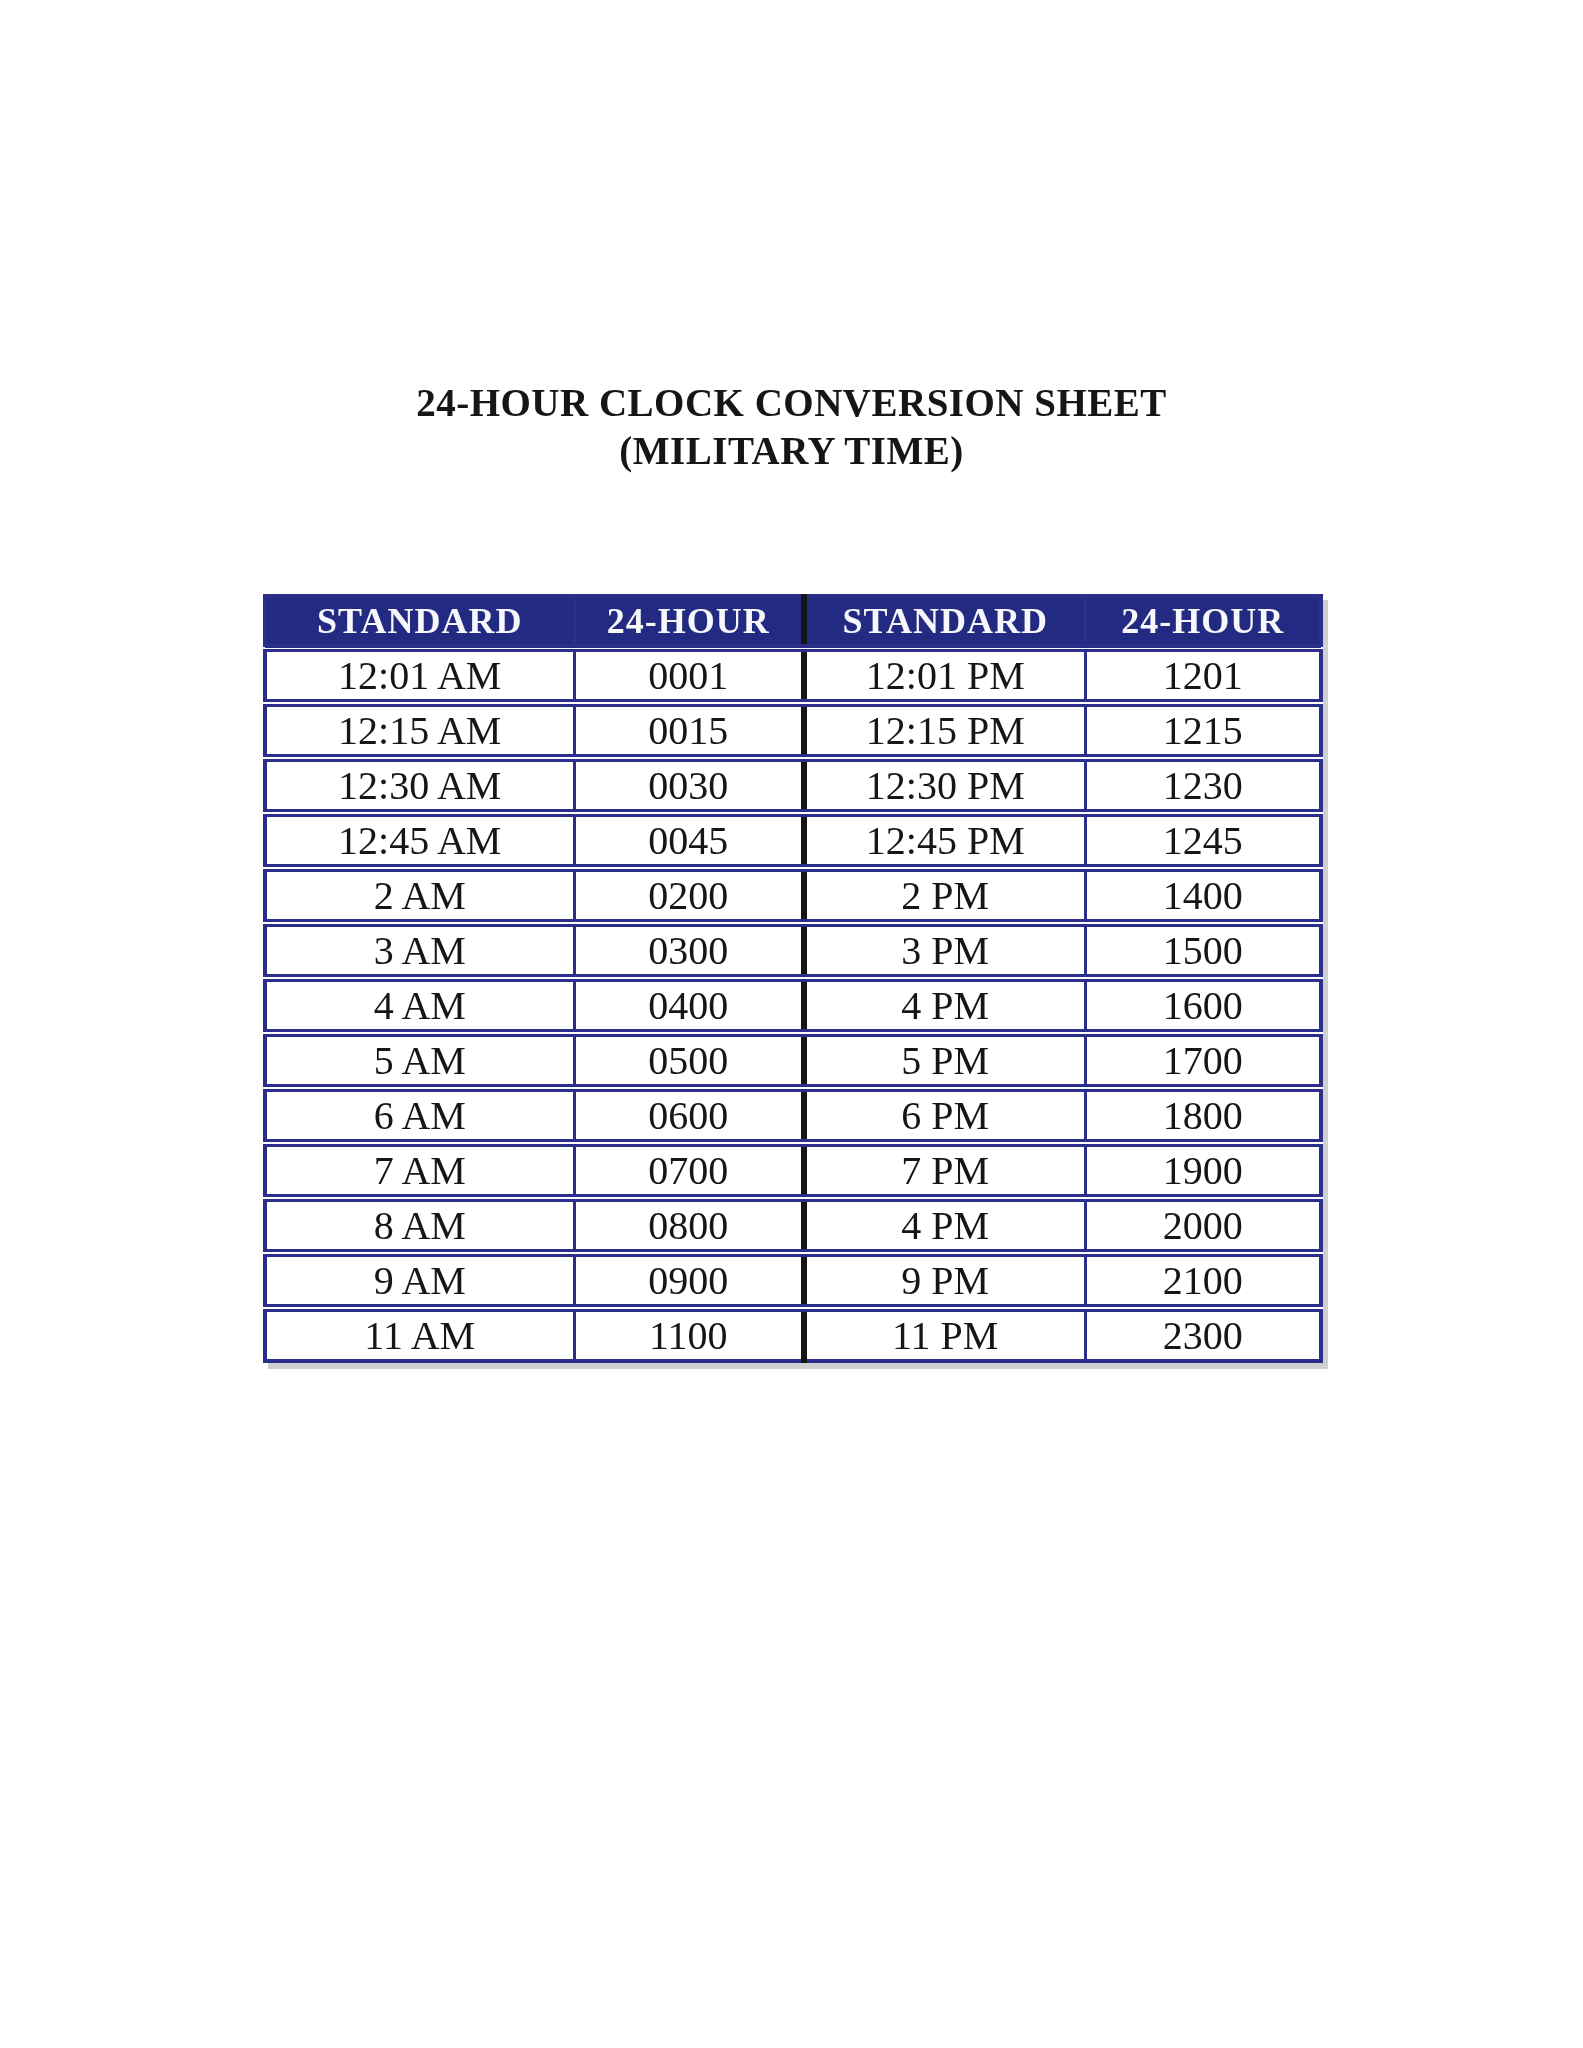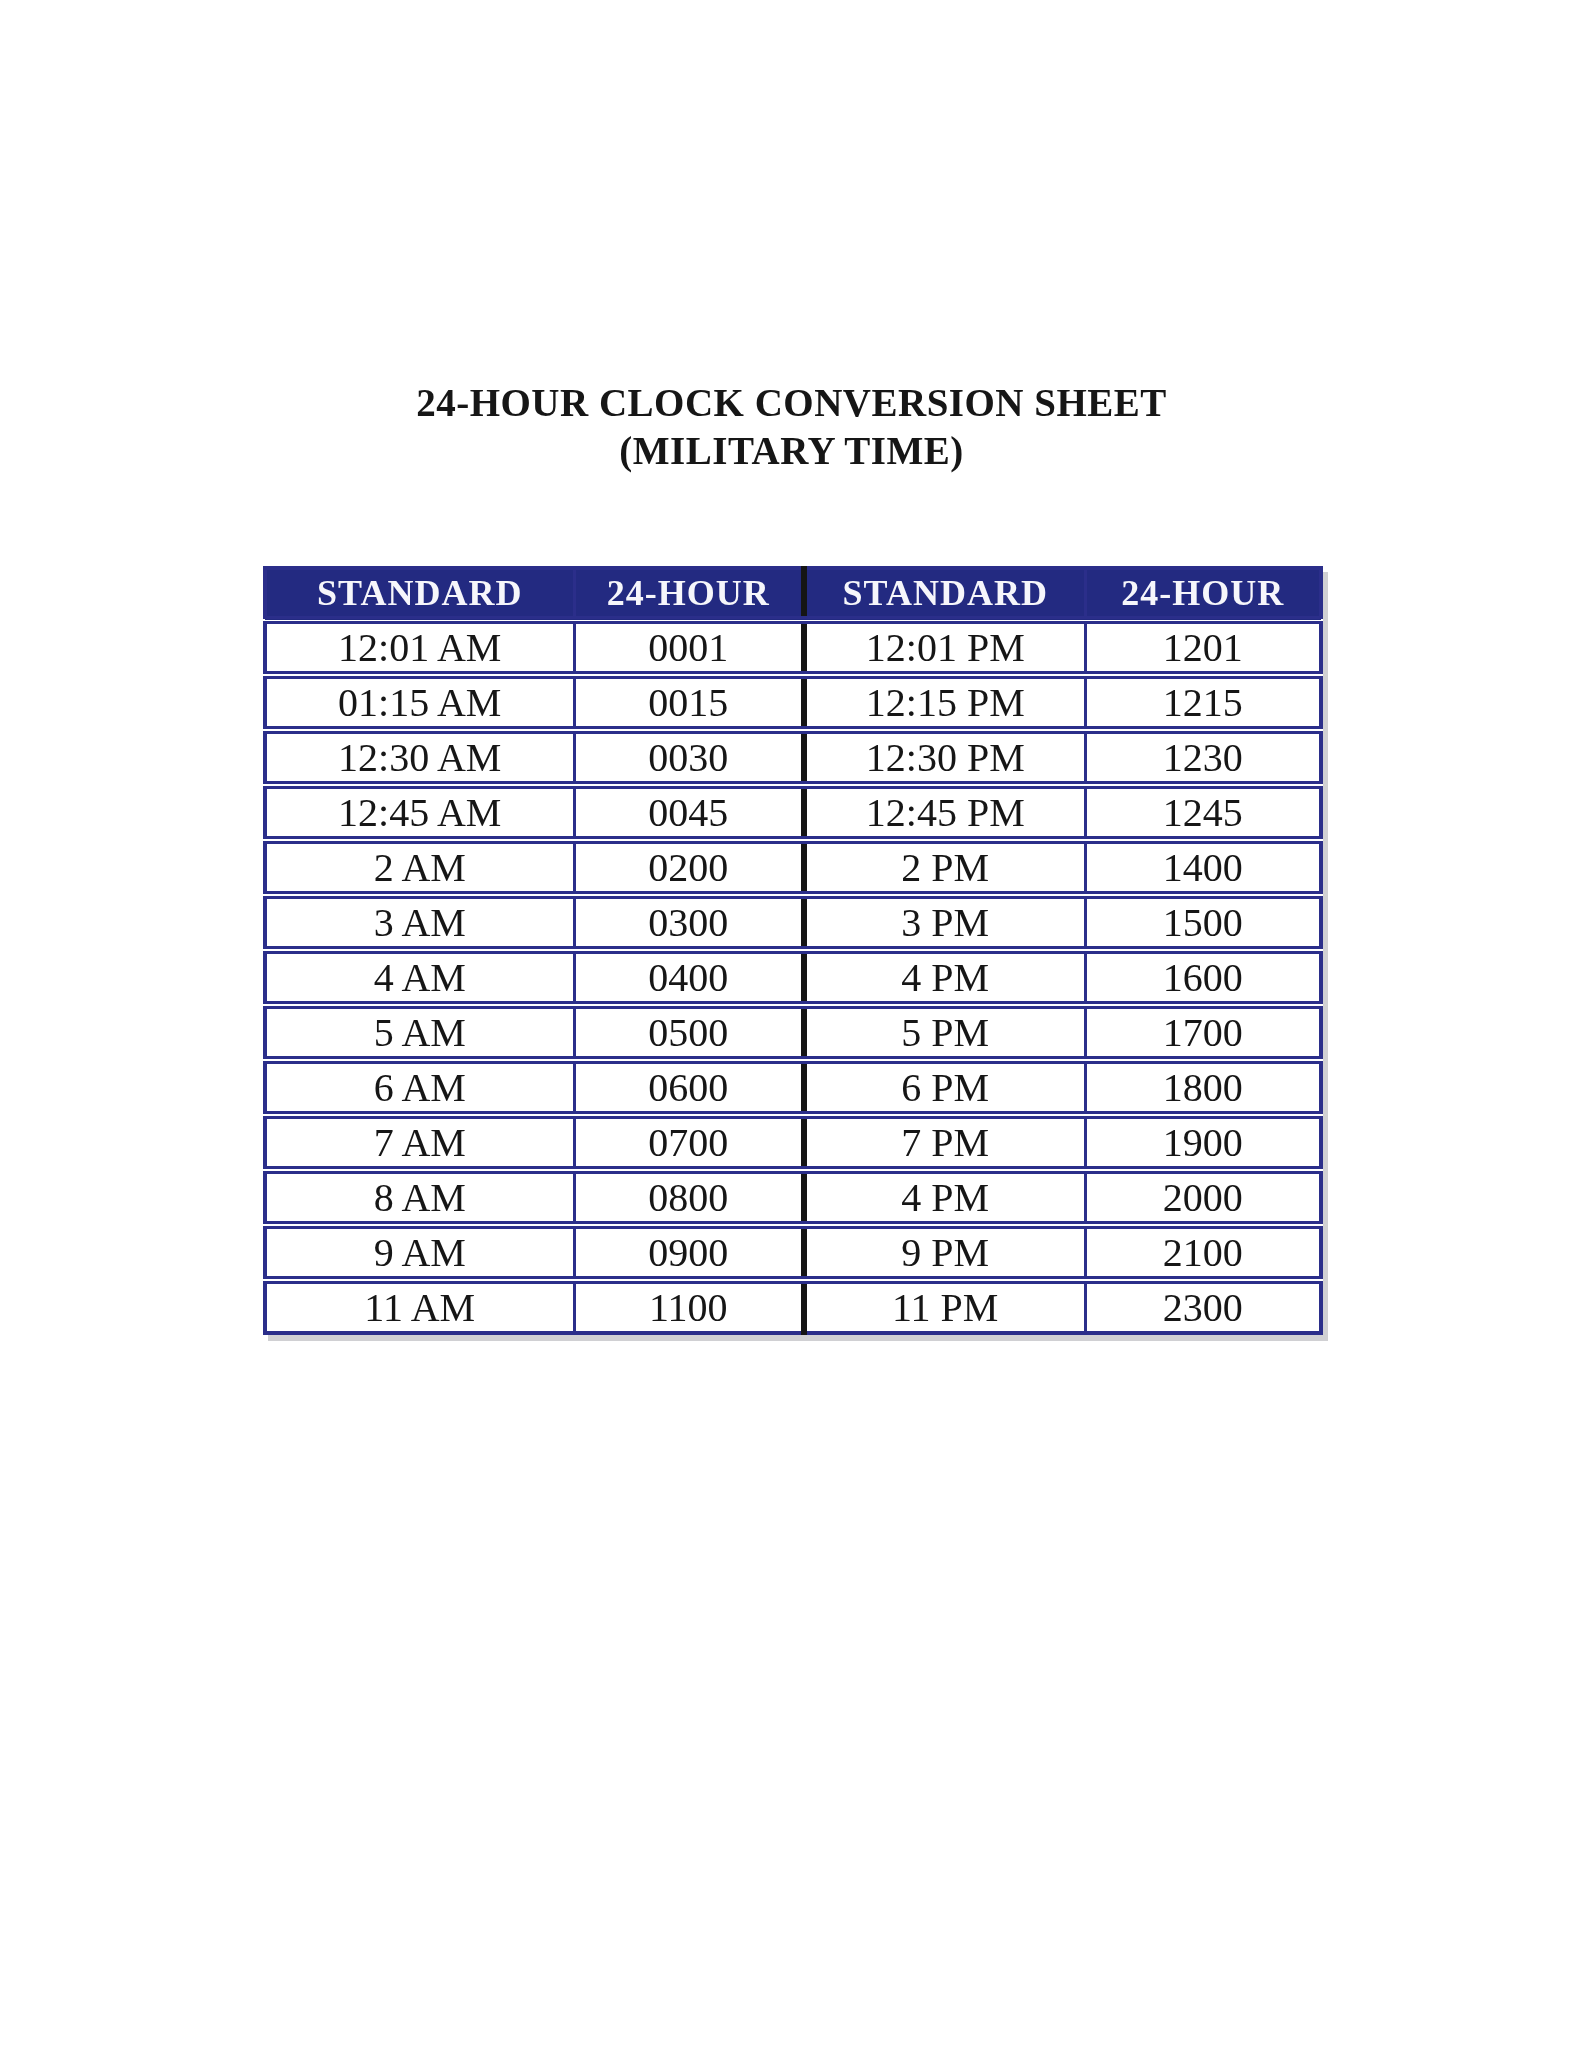--- a/index.html
+++ b/index.html
@@ -39,21 +39,21 @@
     left:263px;
     width:1056px;
     border-collapse:collapse;
     table-layout:fixed;
     box-shadow:5px 6px 0 rgba(120,120,130,0.35);
   }
   table.conversion col.c1{width:309px;}
   table.conversion col.c2{width:230px;}
   table.conversion col.c3{width:281px;}
   table.conversion col.c4{width:236px;}
-  table.conversion{border:4px solid var(--border-navy);}
+  table.conversion{border:4px solid var(--border-navy);margin-top:28px;}
   table.conversion th{
     background:var(--header-bg);
     color:var(--header-text);
     font-weight:bold;
     font-size:36px;
     height:52px;
     text-align:center;
     vertical-align:middle;
     border-bottom:3px solid var(--border-navy);
     letter-spacing:1px;
@@ -98,21 +98,21 @@
         </tr>
     </thead>
     <tbody>
         <tr>
           <td>12:01 AM</td>
           <td class="v">0001</td>
           <td class="mid">12:01 PM</td>
           <td class="v">1201</td>
         </tr>
         <tr>
-          <td>01:15 AM</td>
+          <td>12:15 AM</td>
           <td class="v">0015</td>
           <td class="mid">12:15 PM</td>
           <td class="v">1215</td>
         </tr>
         <tr>
           <td>12:30 AM</td>
           <td class="v">0030</td>
           <td class="mid">12:30 PM</td>
           <td class="v">1230</td>
         </tr>

